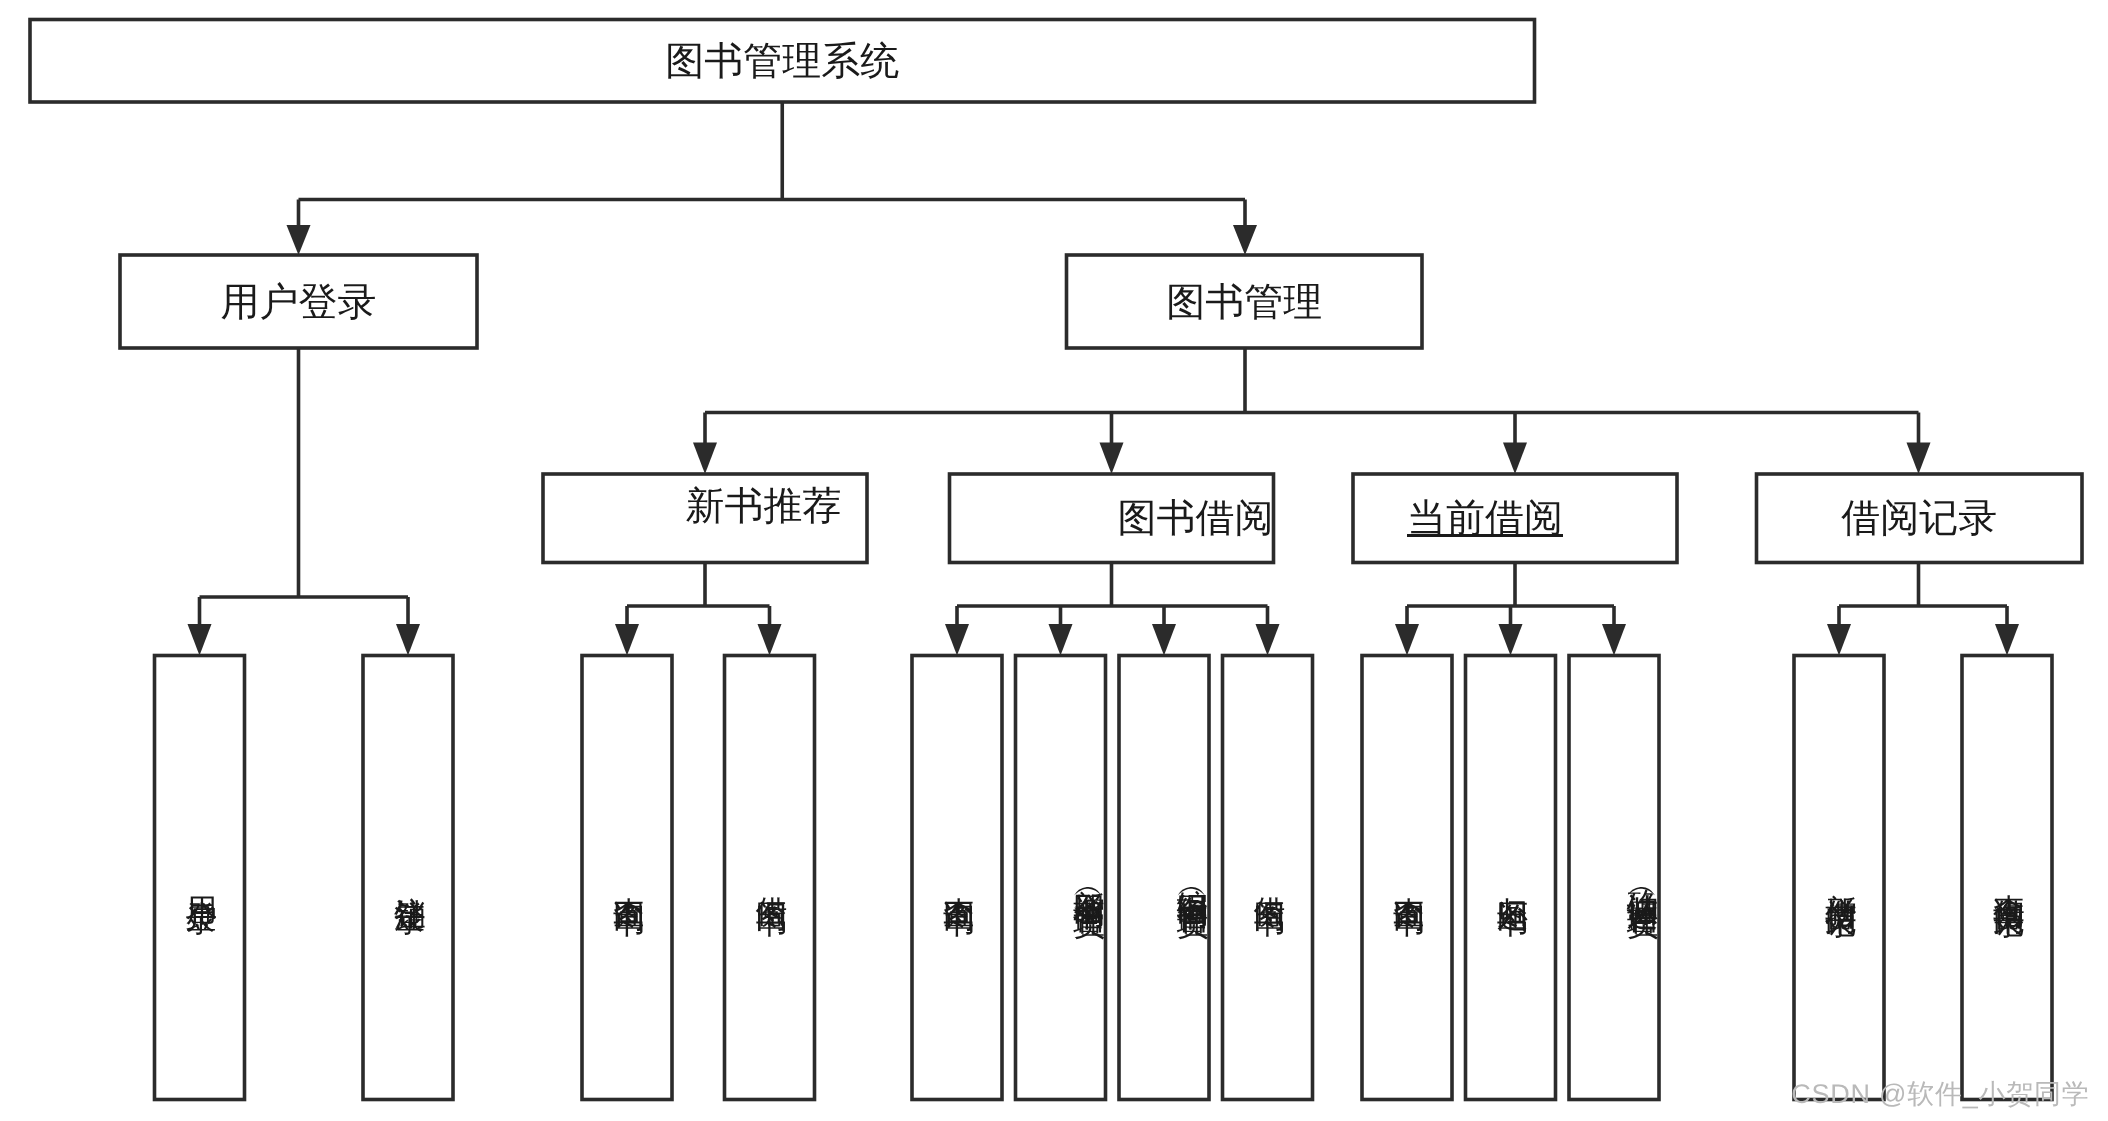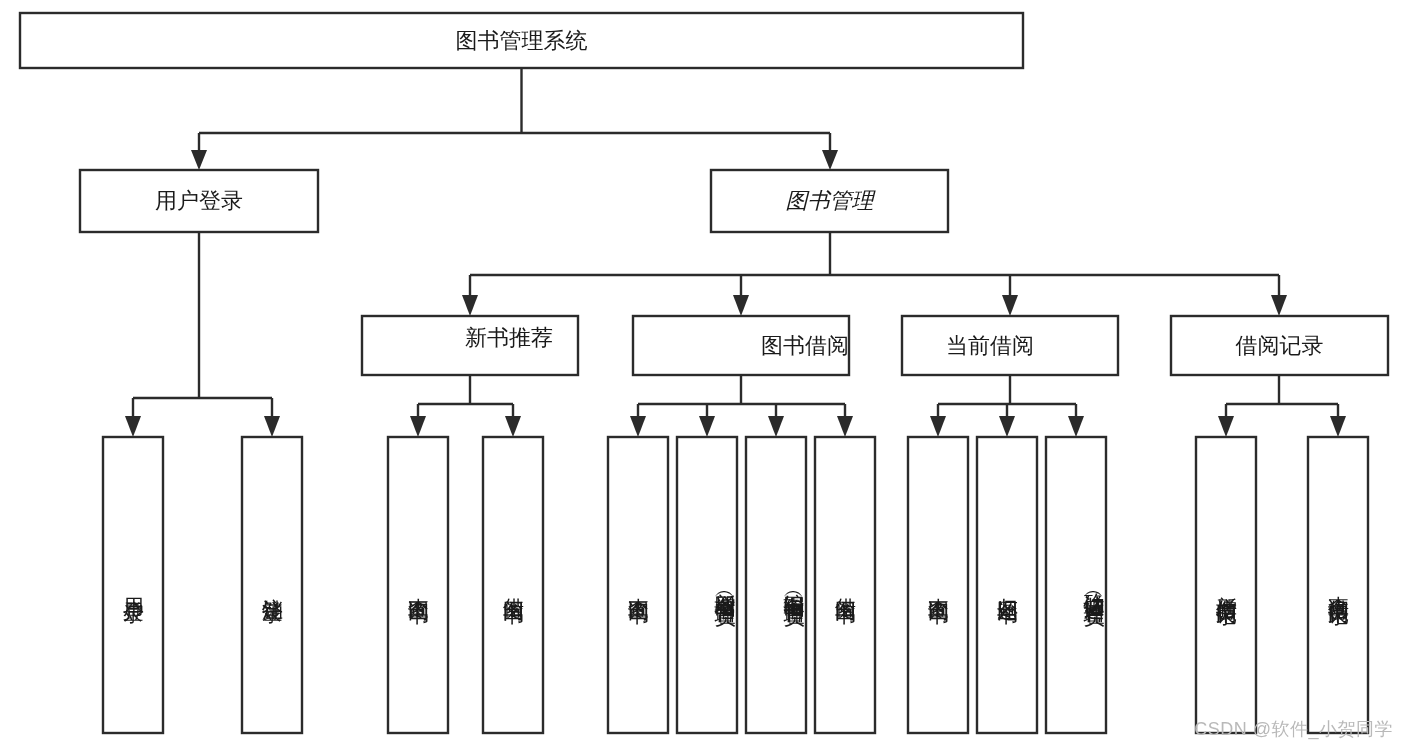--- a/index.html
+++ b/index.html
@@ -53,21 +53,21 @@
     letter-spacing: 2px;
     white-space: nowrap;
     pointer-events: none;
   }
   .hlabel-wrap {
     position: absolute;
     display: flex;
     align-items: center;
     justify-content: center;
     font-family: "Liberation Sans", "DejaVu Sans", sans-serif;
-    font-size: 22px;
+    font-size: 26px;
     color: #1a1a1a;
     white-space: nowrap;
     pointer-events: none;
   }
   .watermark {
     position: absolute;
     right: 12px;
     bottom: 6px;
     font-family: "Liberation Sans", "DejaVu Sans", sans-serif;
     font-size: 18px;
@@ -186,31 +186,31 @@
     <rect class="node-box" x="1308" y="437" width="60" height="296"></rect>
   </svg>
 
   <div class="hlabel-wrap" style="left:20px; top:13px; width:1003px; height:55px;">
     <span>图书管理系统</span>
   </div>
 
   <div class="hlabel-wrap" style="left:80px; top:170px; width:238px; height:62px;">
     <span>用户登录</span>
   </div>
-  <div class="hlabel-wrap" style="left:711px; top:170px; width:237px; height:62px;font-style:italic;">
+  <div class="hlabel-wrap" style="left:711px; top:170px; width:237px; height:62px;">
     <span>图书管理</span>
   </div>
 
   <div class="hlabel-wrap" style="left:362px; top:316px; width:216px; height:43px;padding-left:39px;">
     <span>新书推荐</span>
   </div>
   <div class="hlabel-wrap" style="left:633px; top:316px; width:216px; height:59px;justify-content:flex-end;">
     <span>图书借阅</span>
   </div>
-  <div class="hlabel-wrap" style="left:902px; top:316px; width:176px; height:59px;">
+  <div class="hlabel-wrap" style="left:902px; top:316px; width:176px; height:59px;text-decoration:underline;">
     <span>当前借阅</span>
   </div>
   <div class="hlabel-wrap" style="left:1171px; top:316px; width:217px; height:59px;">
     <span>借阅记录</span>
   </div>
 
   <div class="vlabel-wrap" style="left:103px; top:437px; width:60px; height:296px;">
     <span>用户登录</span>
   </div>
   <div class="vlabel-wrap" style="left:242px; top:437px; width:60px; height:296px;">

